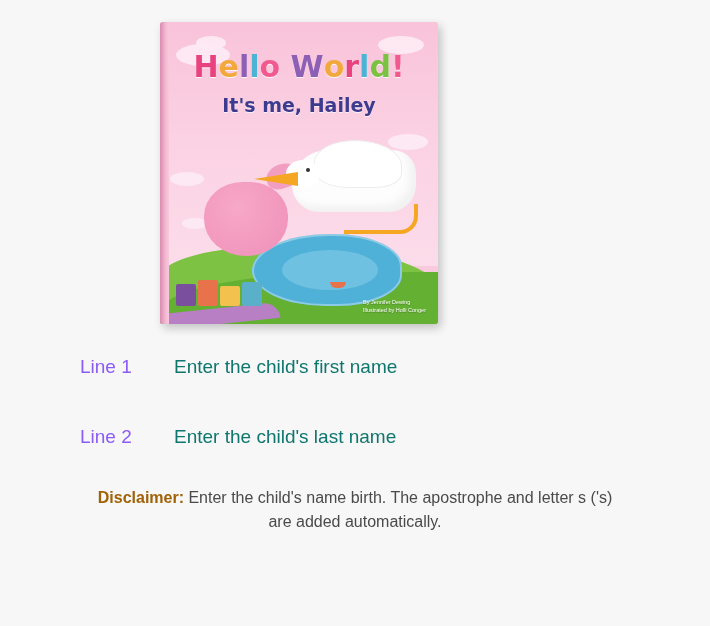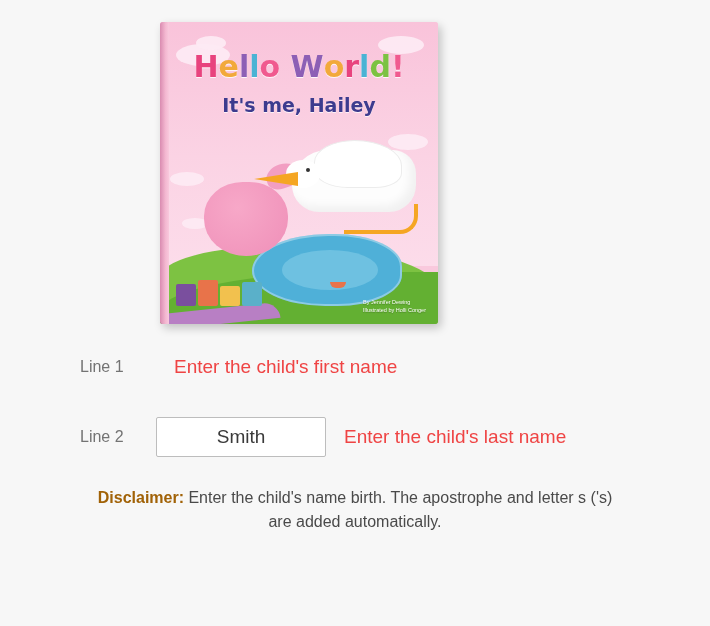--- a/index.html
+++ b/index.html
@@ -266,41 +266,41 @@
     padding-left: 80px;
   }
   .row {
     display: flex;
     align-items: center;
     height: 42px;
     margin-bottom: 28px;
   }
   .row-label {
     width: 76px;
-    font-size: 16px;
-    color: #737373;
+    font-size: 19px;
+    color: #8b5cf6;
   }
   .row-input {
     width: 170px;
     height: 40px;
     border: 1px solid #bdbdbd;
     background: #ffffff;
     border-radius: 2px;
     font-family: "Liberation Sans", sans-serif;
     font-size: 19px;
     color: #3a3a3a;
     text-align: center;
     box-sizing: border-box;
     outline: none;
   }
   .row-input::placeholder { color: #3a3a3a; }
   .row-hint {
     margin-left: 18px;
     font-size: 19px;
-    color: #ef4444;
+    color: #0f766e;
   }
 
   
   .disclaimer {
     margin-top: 6px;
     text-align: center;
     font-size: 16px;
     line-height: 1.5;
     color: #4a4a4a;
     padding: 0 86px;
@@ -361,21 +361,20 @@
 
 <div class="form">
 
   <div class="row">
     <div class="row-label">Line 1</div>
     <div class="row-hint">Enter the child's first name</div>
   </div>
 
   <div class="row">
     <div class="row-label">Line 2</div>
-    <input class="row-input" type="text" value="Smith" style="">
     <div class="row-hint">Enter the child's last name</div>
   </div>
 
 
 </div>
 
 <div class="disclaimer">
   <b>Disclaimer:</b><span> Enter the child's name birth. The apostrophe and letter s ('s) are added automatically.</span>
 </div>
 

